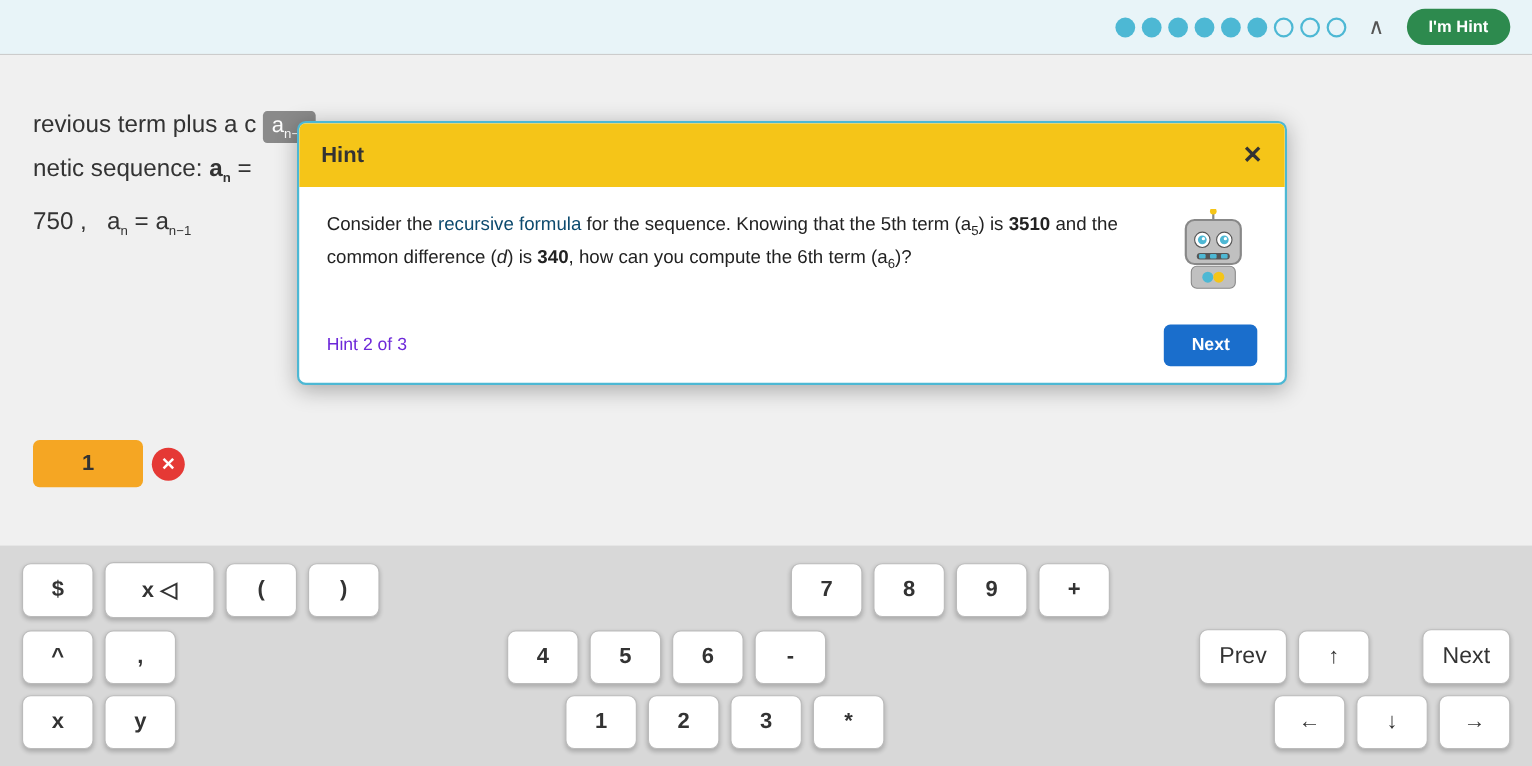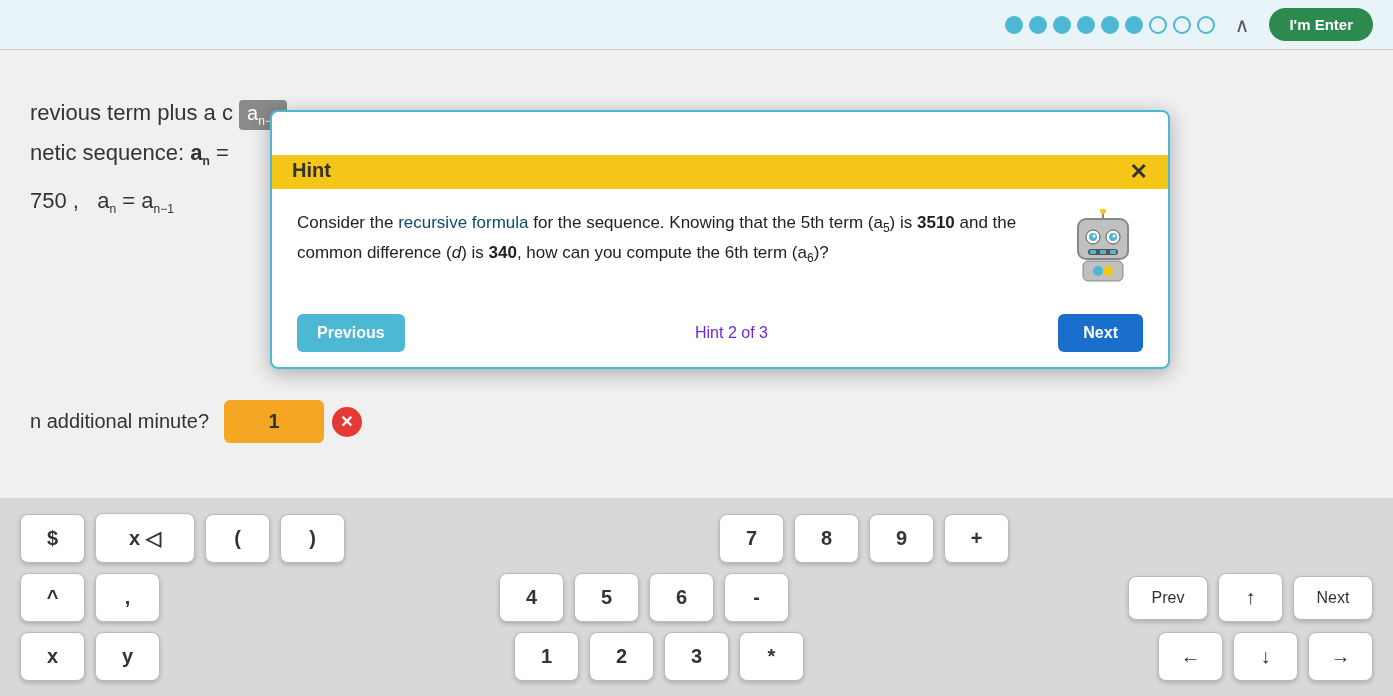--- a/index.html
+++ b/index.html
@@ -102,27 +102,27 @@
       width: 900px;
       background: white;
       border: 2px solid #4db8d4;
       border-radius: 8px;
       overflow: hidden;
       box-shadow: 0 4px 20px rgba(0,0,0,0.3);
     }
 
     .hint-header {
       background: #f5c518;
-      padding: 4px 20px;
-      font-size: 20px;
-      font-weight: bold;
-      color: #333;
-      display: flex;
+      padding: 16px 20px;
+      font-size: 20px;
+      font-weight: bold;
+      color: #333;
+      display: flex;
+      align-items: center;
       justify-content: space-between;
-      margin-top: 43px;
     }
 
     .hint-close {
       background: none;
       border: none;
       font-size: 22px;
       font-weight: bold;
       cursor: pointer;
       color: #333;
     }
@@ -270,22 +270,23 @@
       text-align: center;
       min-width: 65px;
       box-shadow: 0 2px 4px rgba(0,0,0,0.2);
     }
 
     .key.wide {
       min-width: 100px;
     }
 
     .key.special {
-      font-size: 16px;
+      font-size: 21px;
       font-weight: normal;
+      margin-left: 38px;
     }
 
     .key.nav-btn {
       background: white;
       min-width: 80px;
     }
 
     sub { font-size: 12px; }
   </style>
 </head>
@@ -297,21 +298,21 @@
     <div class="dot filled"></div>
     <div class="dot filled"></div>
     <div class="dot filled"></div>
     <div class="dot filled"></div>
     <div class="dot filled"></div>
     <div class="dot empty"></div>
     <div class="dot empty"></div>
     <div class="dot empty"></div>
   </div>
   <button class="chevron-btn">∧</button>
-  <button class="im-done-btn">I'm Enter</button>
+  <button class="im-done-btn">I'm Hint</button>
 </div>
 
 <div class="main-content">
 
   <div class="bg-text">
     <div style="margin-bottom:10px;">
       <span>revious term plus a c</span>
       <span class="highlight-box">a<sub>n−1</sub></span>
     </div>
     <div style="margin-bottom:20px;">
@@ -355,28 +356,26 @@
           <rect x="47" y="41" width="6" height="4" rx="1" fill="#4db8d4"></rect>
 
           <rect x="20" y="52" width="40" height="20" rx="5" fill="#c0c0c0" stroke="#888" stroke-width="1"></rect>
 
           <circle cx="35" cy="62" r="5" fill="#4db8d4"></circle>
           <circle cx="45" cy="62" r="5" fill="#f5c518"></circle>
         </svg>
       </div>
     </div>
     <div class="hint-footer">
-      <button class="previous-btn">Previous</button>
       <span class="hint-counter">Hint 2 of 3</span>
       <button class="next-btn">Next</button>
     </div>
   </div>
 
   <div class="input-area">
-    <span class="question-text">n additional minute?</span>
     <div class="answer-input-container">
       <input class="answer-input" type="text" value="1" readonly="" style="">
       <button class="clear-btn">
         <div class="clear-icon">✕</div>
       </button>
     </div>
   </div>
 
   <div class="keyboard">
 

